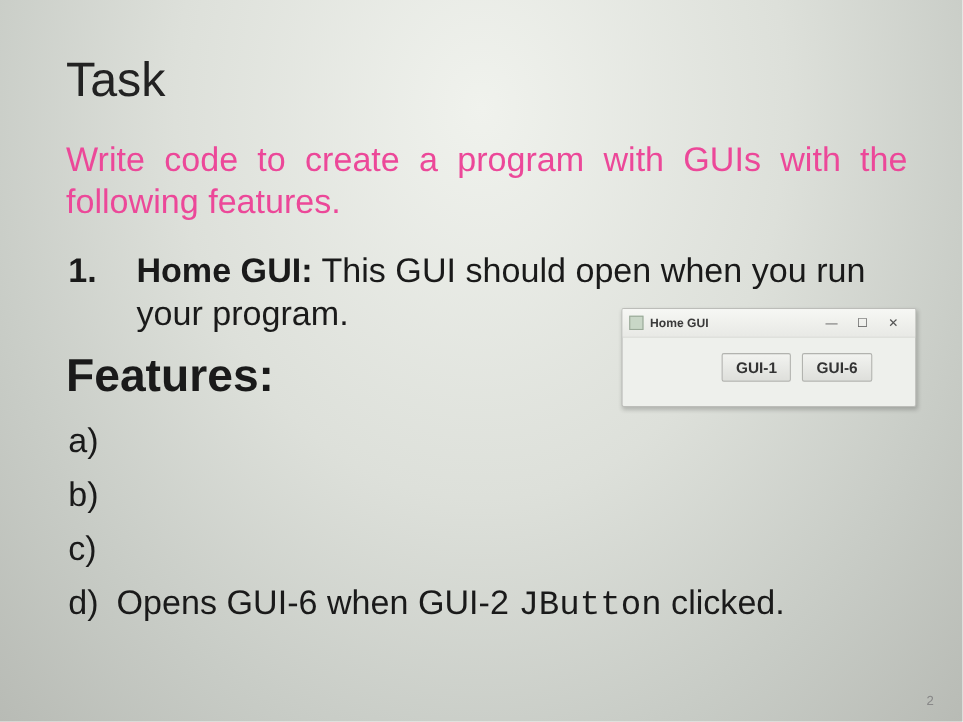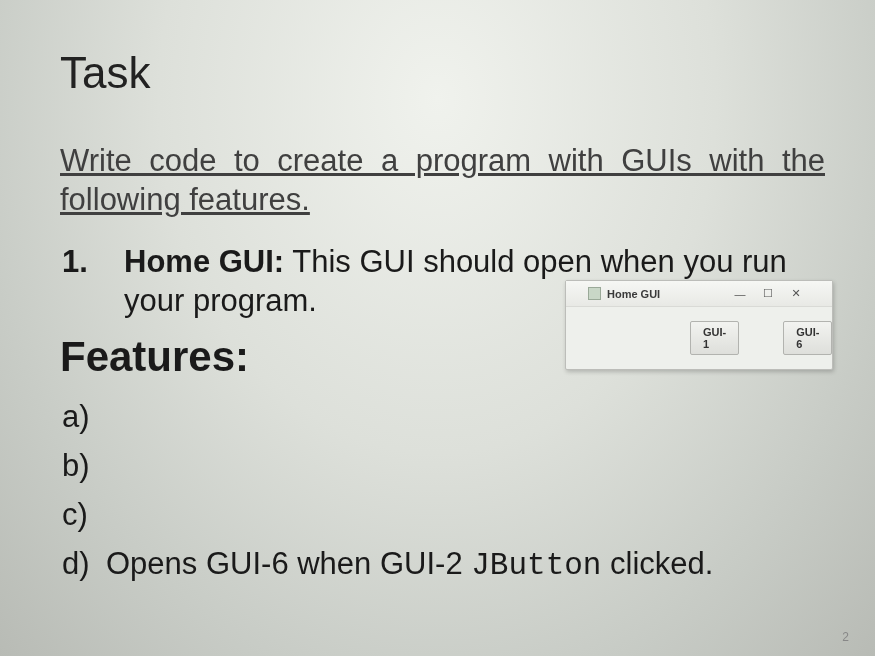--- a/index.html
+++ b/index.html
@@ -13,30 +13,29 @@
     font-family: Helvetica, Arial, sans-serif;
     color: #1a1a1a;
     position: relative;
   }
   .content {
     padding: 48px 50px 40px 60px;
   }
   .title {
     font-size: 44px;
     font-weight: 400;
-    margin: 0 0 44px 0;
+    margin: 0 0 28px 0;
     color: #222;
   }
   .intro {
     font-size: 31px;
     line-height: 1.25;
     margin: 0 0 22px 0;
     text-align: justify;
-    color: #404040;
-    text-decoration: underline;
+    color: #ec4899;
   }
   .ol-item {
     display: flex;
     font-size: 31px;
     line-height: 1.28;
     margin-bottom: 10px;
   }
   .ol-num {
     font-weight: 700;
     width: 46px;
@@ -80,21 +79,21 @@
     border: 1px solid #bcbdb9;
     box-shadow: 1px 2px 4px rgba(0,0,0,0.2);
     border-radius: 2px;
     font-size: 11px;
     color: #444;
   }
   .win-titlebar {
     height: 26px;
     display: flex;
     align-items: center;
-    padding: 0 22px;
+    padding: 0 6px;
     background: linear-gradient(#f6f7f4, #e8e9e5);
     border-bottom: 1px solid #d9dad6;
   }
   .win-icon {
     width: 13px; height: 13px;
     background: #c9d7c7;
     border: 1px solid #9aa998;
     margin-right: 6px;
     flex-shrink: 0;
   }
@@ -108,27 +107,26 @@
   }
   .win-body {
     display: flex;
     justify-content: flex-start;
     align-items: center;
     gap: 10px;
     padding: 14px 0 0 90px;
   }
   .jbtn {
     padding: 4px 12px;
-    font-size: 11px;
+    font-size: 14px;
     background: linear-gradient(#f2f3f0, #dedfdb);
     border: 1px solid #b2b3af;
     border-radius: 2px;
     color: #333;
     font-weight: 600;
-    margin-left: 34px;
   }
   .pagenum {
     position: absolute;
     right: 26px;
     bottom: 12px;
     font-size: 12px;
     color: #888;
   }
 </style>
 </head>

